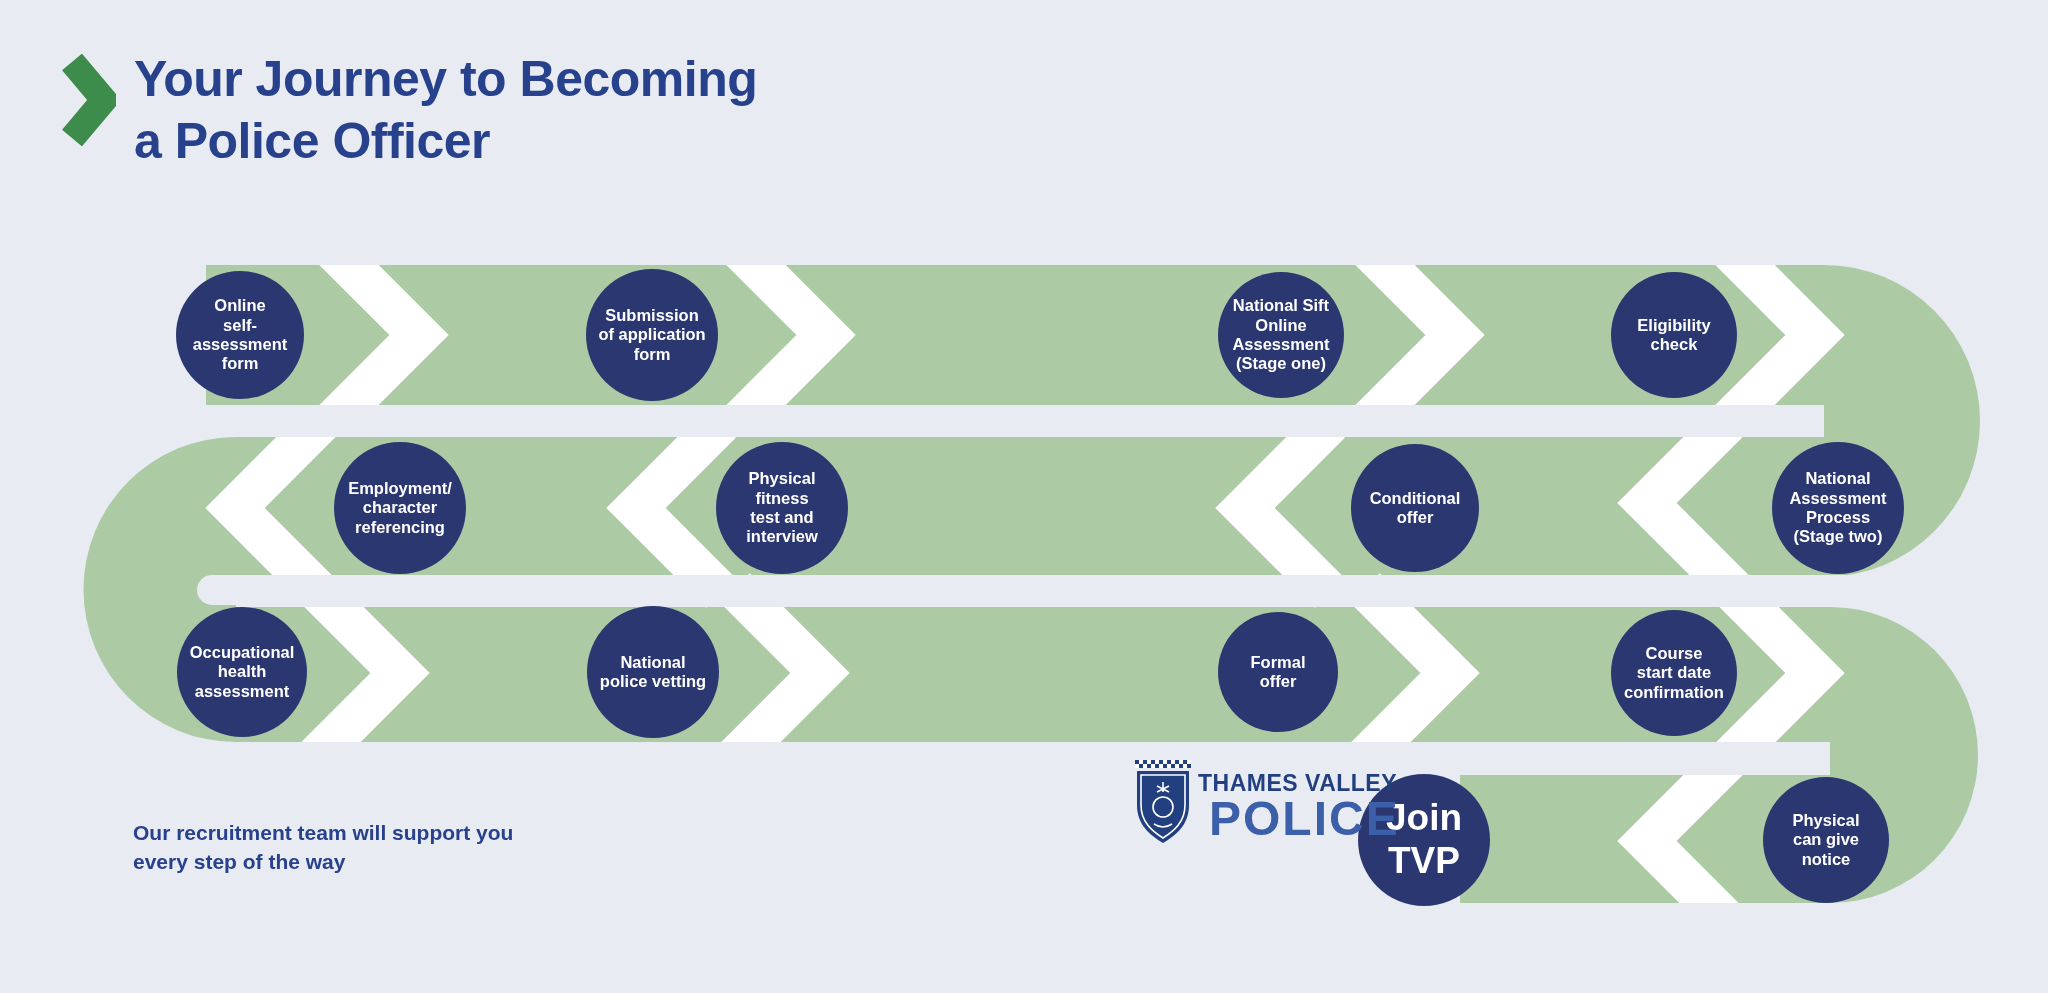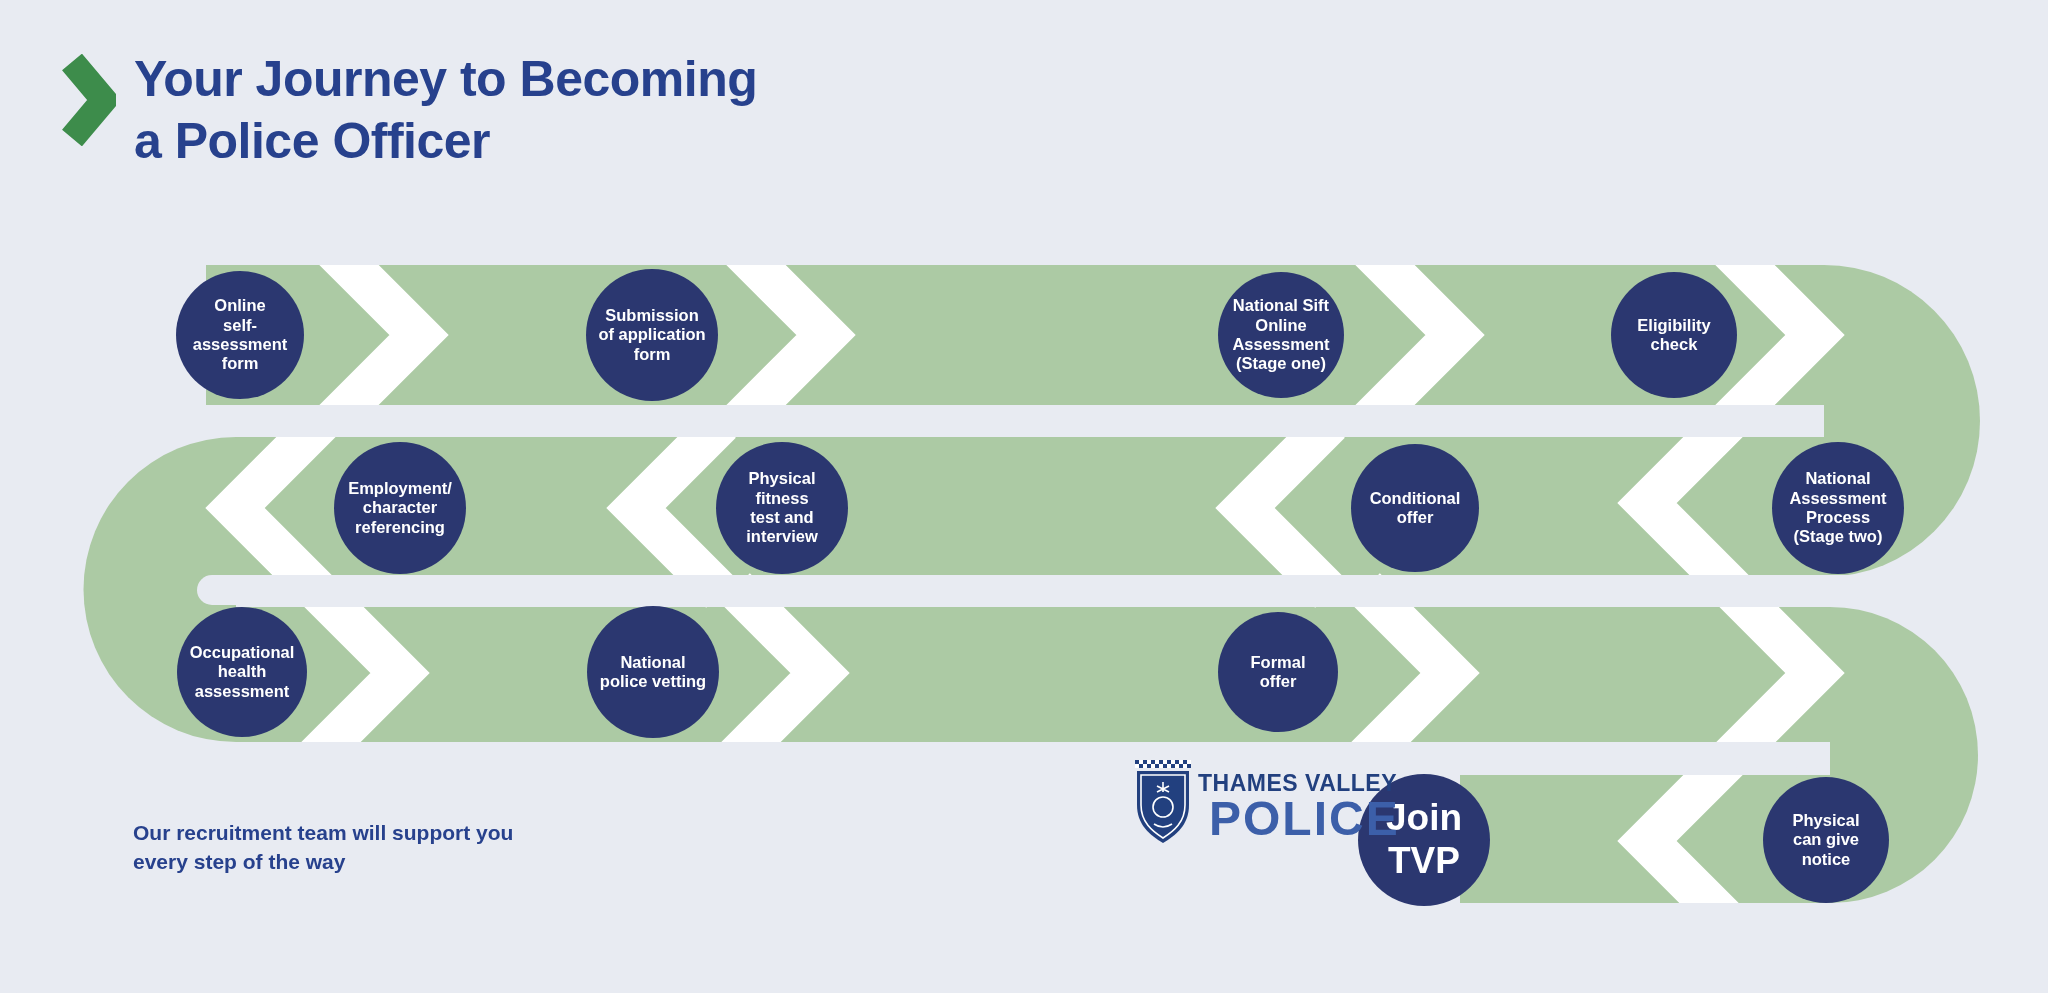--- a/index.html
+++ b/index.html
@@ -121,20 +121,23 @@
 Assessment
 Process
 (Stage two)</div>
   <div class="step" style="left:177px;top:607px;width:130px;height:130px;">Occupational
 health
 assessment</div>
   <div class="step" style="left:587px;top:606px;width:132px;height:132px;">National
 police vetting</div>
   <div class="step" style="left:1218px;top:612px;width:120px;height:120px;">Formal
 offer</div>
+  <div class="step" style="left:1611px;top:610px;width:126px;height:126px;">Course
+start date
+confirmation</div>
   <div class="step" style="left:1763px;top:777px;width:126px;height:126px;">Physical
 can give
 notice</div>
   <div class="step join" style="left:1358px;top:774px;width:132px;height:132px;">Join
 TVP</div>
 
   <div class="footer-note">Our recruitment team will support you
 every step of the way</div>
 
   <div class="logo">

